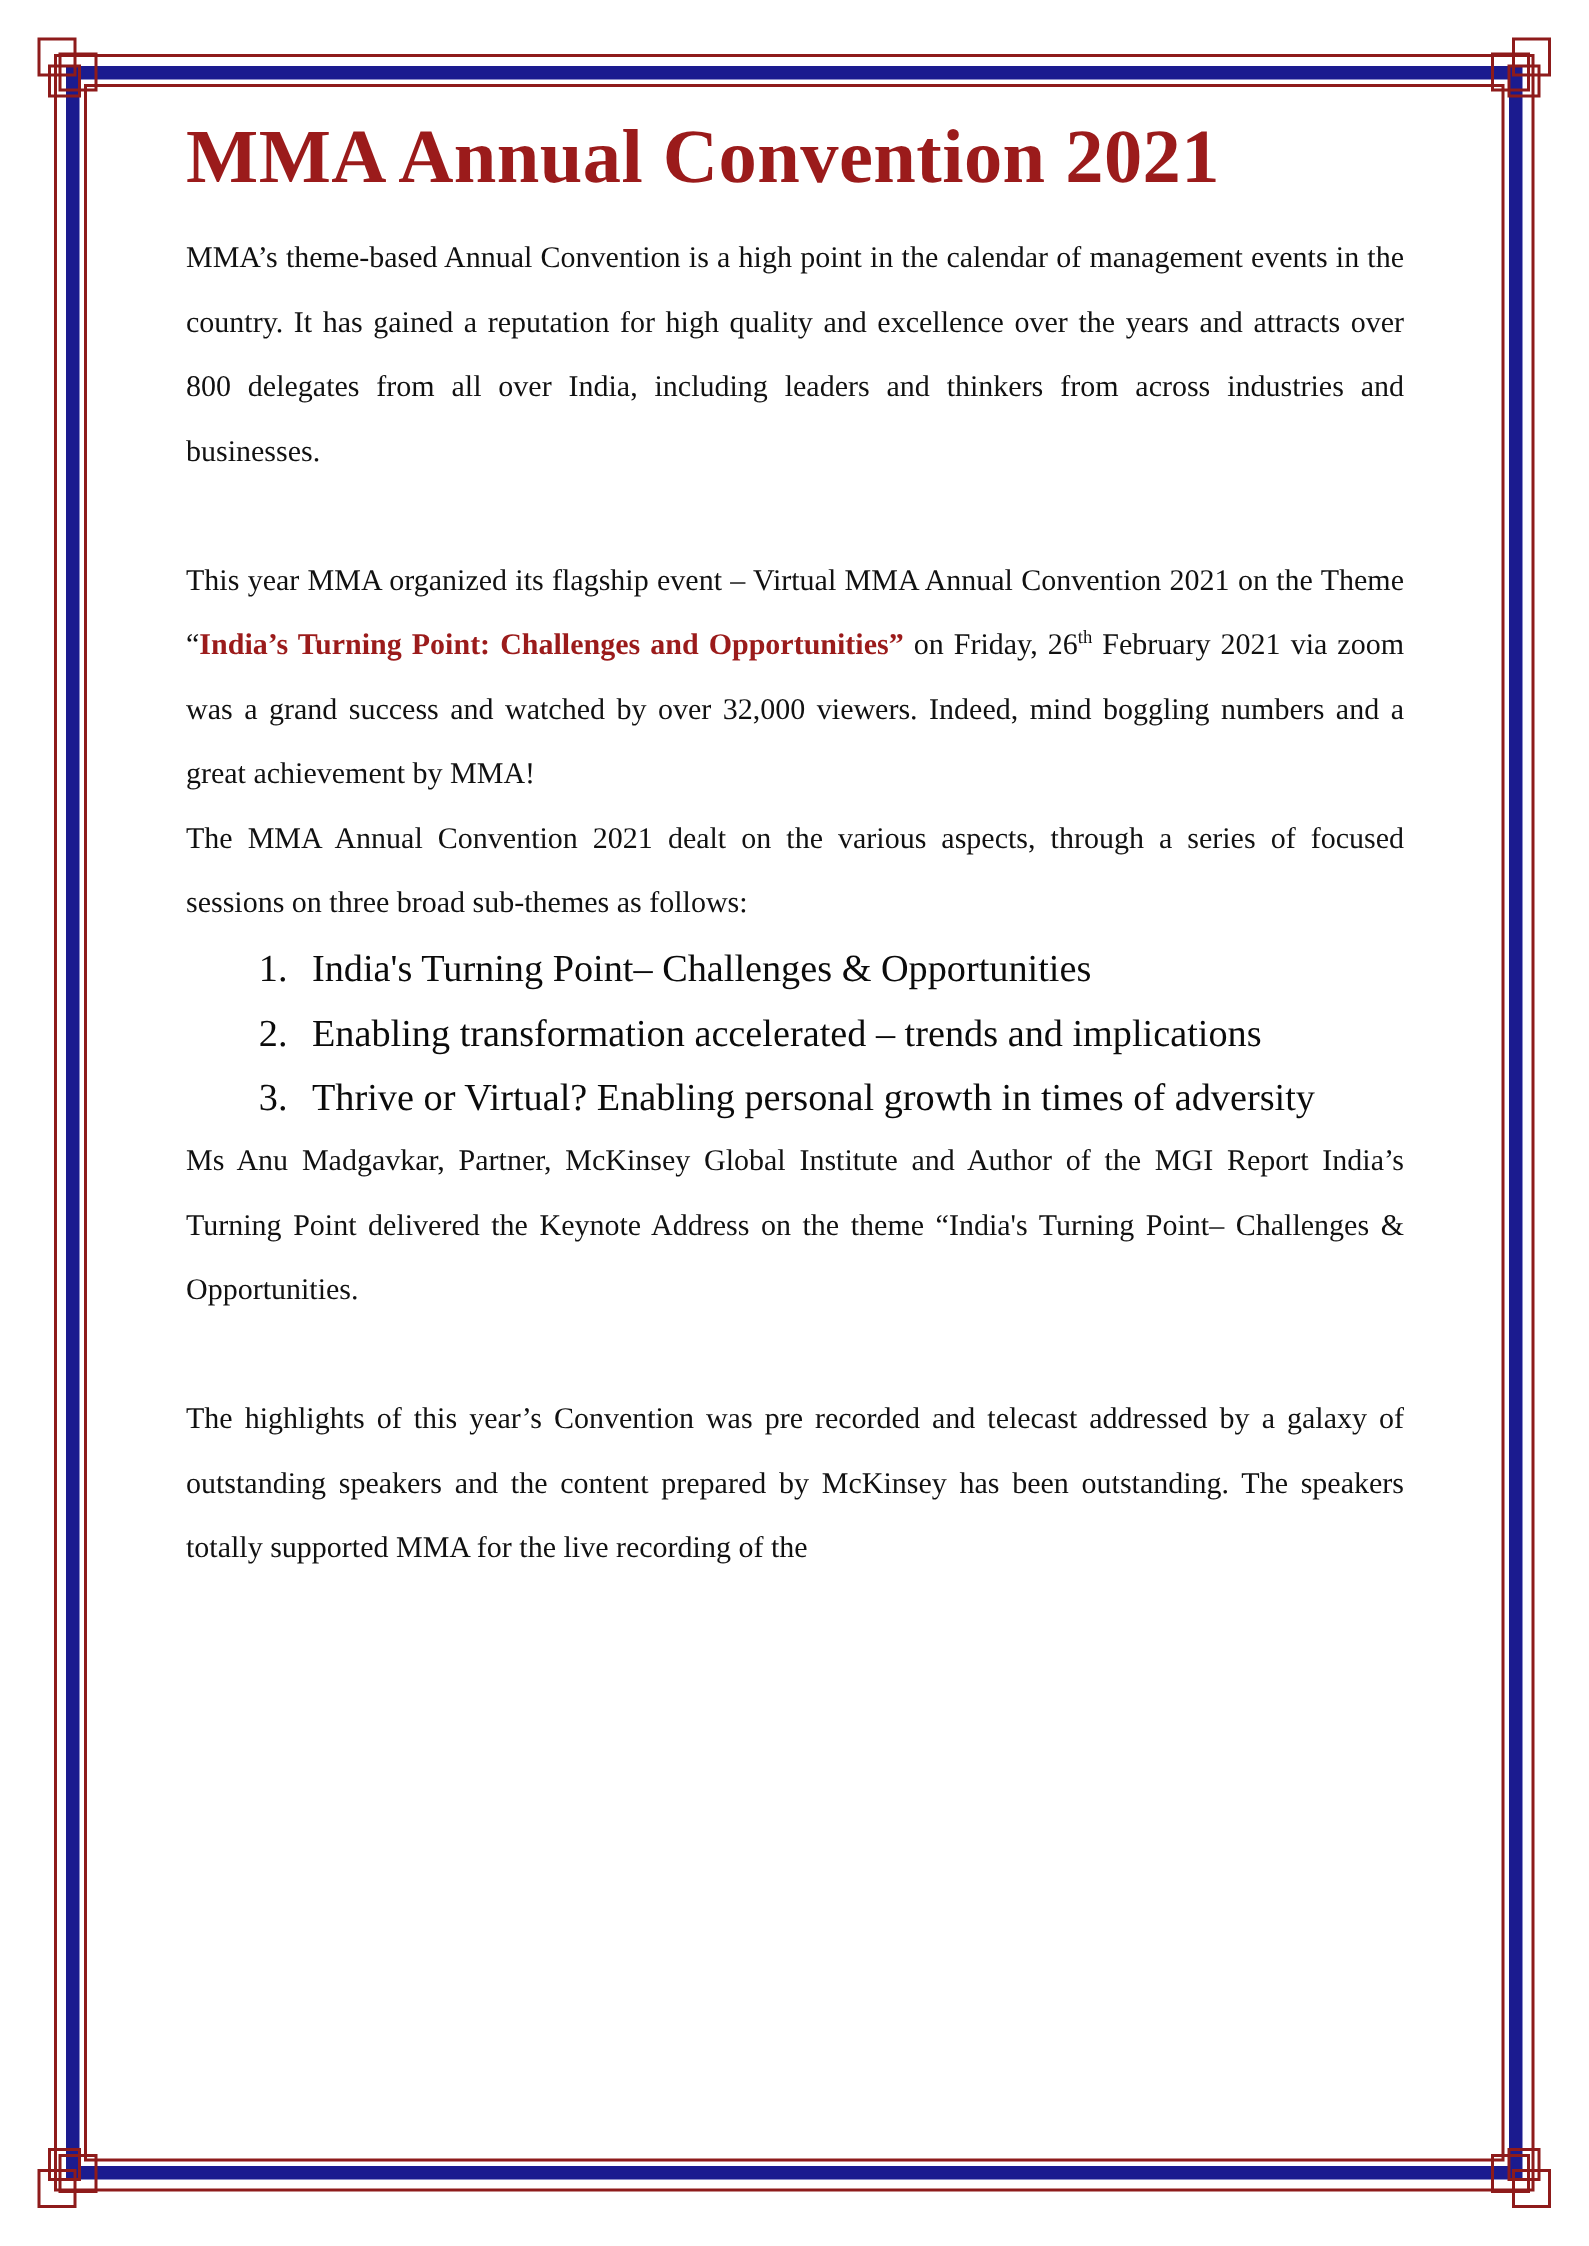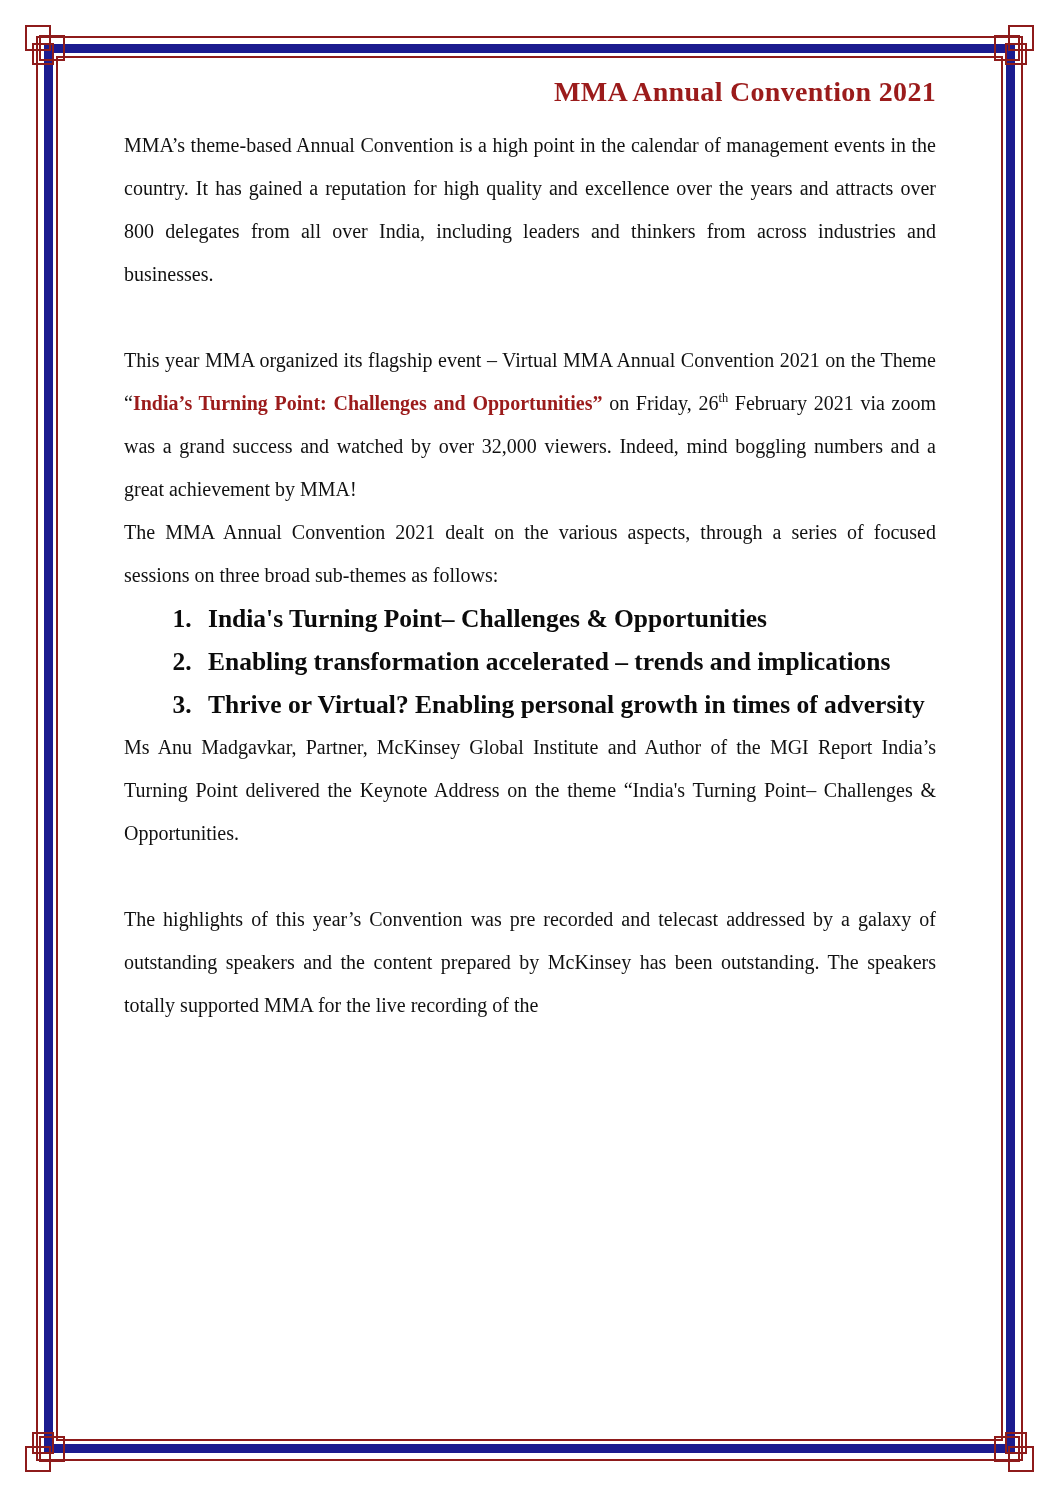--- a/index.html
+++ b/index.html
@@ -81,24 +81,24 @@
   .doc-content {
     position: absolute;
     left: 124px;
     top: 76px;
     width: 812px;
     height: 1315px;
     overflow: hidden;
   }
 
   .doc-title {
-    text-align: right;
+    text-align: left;
     color: #9B1B1B;
     font-weight: bold;
-    font-size: 28px;
+    font-size: 51px;
     line-height: 1.15;
     margin: 0 0 16px 0;
     letter-spacing: 0.3px;
   }
 
   p.body-par {
     margin: 0;
     text-align: justify;
     text-justify: inter-word;
     font-size: 20px;
@@ -122,21 +122,21 @@
     line-height: 0;
   }
 
   ol.subtheme-list {
     margin: 0;
     padding-left: 74px;
     list-style-position: outside;
     list-style-type: decimal;
   }
   ol.subtheme-list li {
-    font-weight: bold;
+    font-weight: normal;
     font-size: 25.5px;
     line-height: 43px;
     color: #0b0b0b;
     text-align: justify;
     text-justify: inter-word;
     padding-left: 10px;
   }
   ol.subtheme-list li.wrap-just {
     text-align-last: left;
   }

